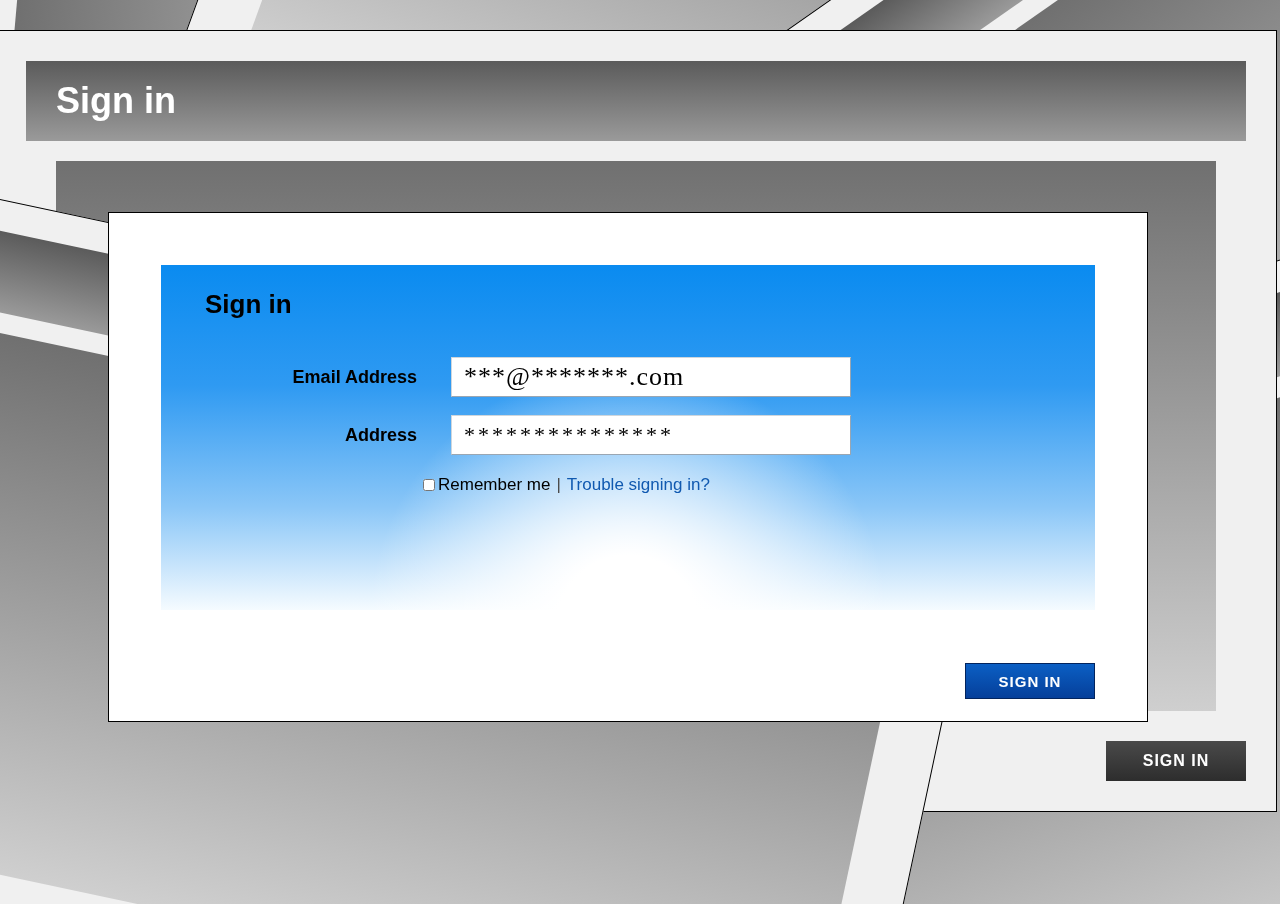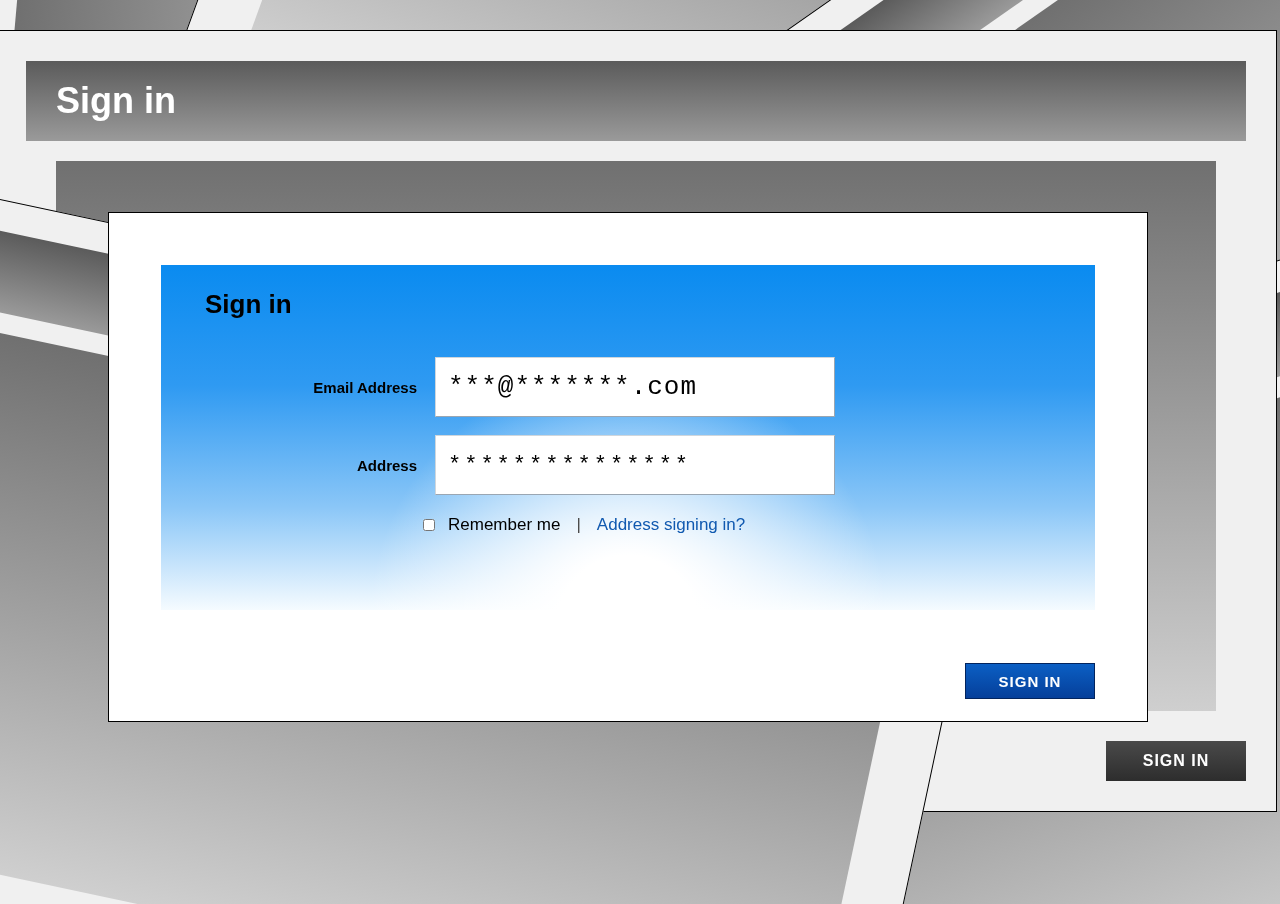--- a/index.html
+++ b/index.html
@@ -111,47 +111,46 @@
     top: 92px;
   }
   .row {
     display: flex;
     align-items: center;
     margin-bottom: 18px;
   }
   .lab {
     width: 256px;
     text-align: right;
-    padding-right: 18px;
-    font-size: 15px;
+    padding-right: 34px;
+    font-size: 18px;
     font-weight: bold;
     color: #000;
   }
   .field {
     width: 400px;
-    height: 60px;
+    height: 40px;
     background: #fff;
     border: 1px solid #cfd6dc;
     border-right-color: #9aa6b2;
     border-bottom-color: #9aa6b2;
     font-size: 26px;
     line-height: 42px;
     padding: 0 12px;
-    font-family: Liberation Mono, monospace;
+    font-family: Liberation Serif, serif;
     letter-spacing: 1px;
     color: #000;
     box-sizing: border-box;
   }
   .field.pwd { letter-spacing: 3px; font-size: 22px; }
 
   .aux {
     margin-left: 258px;
     display: flex;
     align-items: center;
-    gap: 10px;
     font-size: 17px;
     color: #000;
     margin-top: 20px;
   }
   .aux input[type=checkbox]{
     width: 12px;
     height: 12px;
     accent-color: #fff;
     border: 1px solid #888;
   }
@@ -225,21 +224,21 @@
       </div>
       <div class="row">
         <div class="lab">Address</div>
         <input class="field pwd" type="text" value="***************" style="">
       </div>
 
       <div class="aux">
         <input type="checkbox" style="">
         <span>Remember me</span>
         <span class="sep">|</span>
-        <span class="link">Address signing in?</span>
+        <span class="link">Trouble signing in?</span>
       </div>
     </div>
   </div>
 
   <div class="signin-btn">
     <span>SIGN IN</span>
   </div>
 </div>
 
 </body></html>

